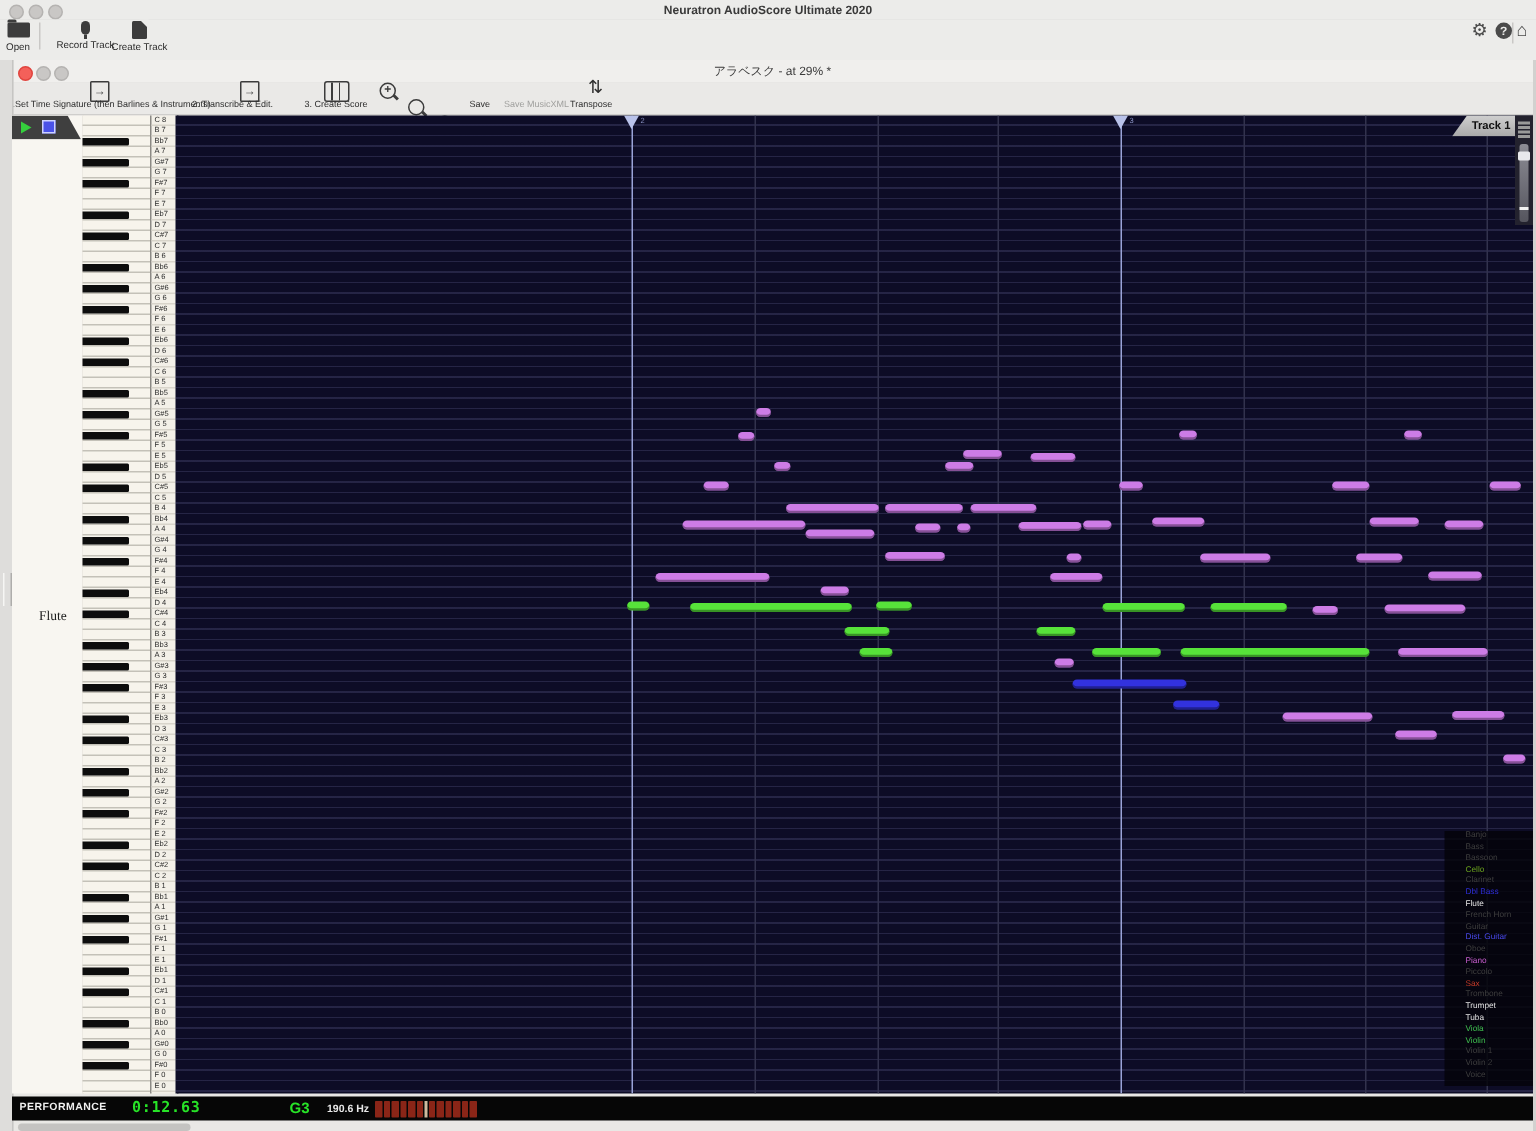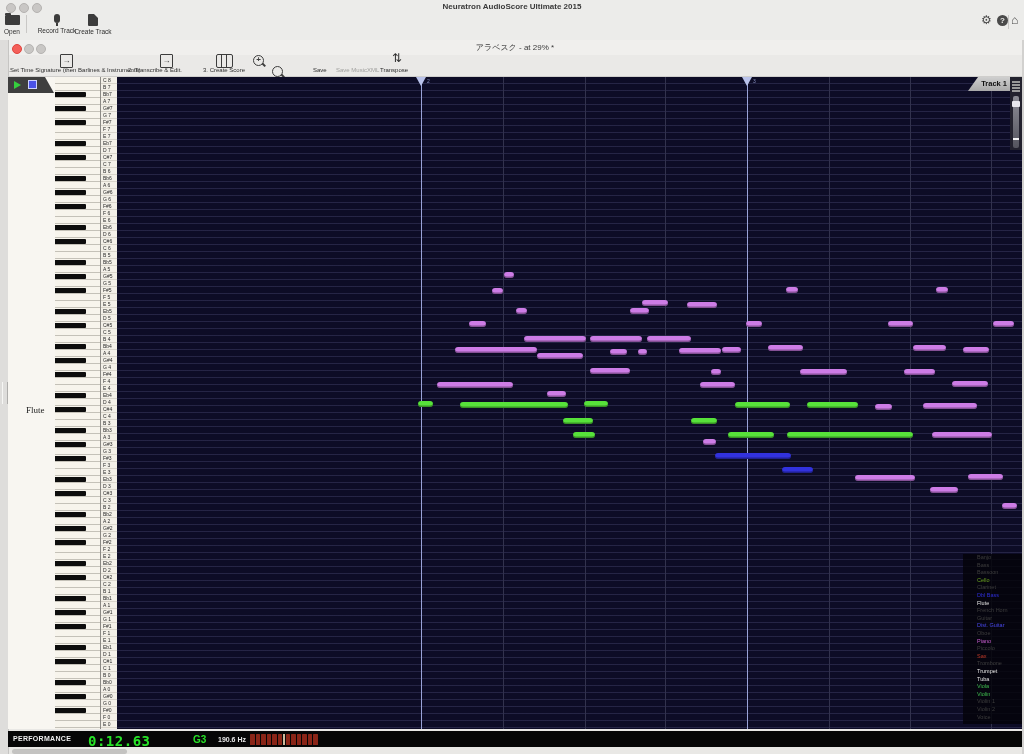--- a/index.html
+++ b/index.html
@@ -89,39 +89,39 @@
   
   #instruments{left:963px;top:554px;width:59px;height:170px;background:rgba(4,4,10,0.84);}
   .inst-row{position:absolute;left:0;width:59px;height:7.6px;font-size:5.5px;line-height:7.6px;padding-left:14px;box-sizing:border-box;white-space:nowrap;}
 
   
   #right-edge{left:1022px;top:40px;width:2px;height:714px;background:#d2d1cf;}
 
   
   #status-bar{left:8px;top:731px;width:1014px;height:16px;background:#060606;}
   #status-mode{left:5px;top:4px;font-size:7px;font-weight:bold;color:#f0f0f0;letter-spacing:0.3px;}
-  #status-time{left:80px;top:2px;font-family:"DejaVu Sans Mono","Liberation Mono",monospace;font-size:14px;font-weight:bold;color:#27e327;letter-spacing:0.5px;}
+  #status-time{left:80px;top:2px;font-family:"DejaVu Sans Mono","Liberation Mono",monospace;font-size:10px;font-weight:bold;color:#27e327;letter-spacing:0.5px;}
   #status-note{left:185px;top:3px;font-size:10px;font-weight:bold;color:#27e327;}
   #status-freq{left:210px;top:5px;font-size:7px;font-weight:bold;color:#e8e8e8;}
   #meter{left:242px;top:2.5px;height:11px;display:flex;align-items:stretch;}
   .seg{width:4.5px;margin-right:1px;background:#8a2517;border-radius:0.5px;}
   .seg-div{width:1.5px;margin-right:1px;background:#cdbb9e;}
 
   #h-scroll{left:12px;top:749px;width:115px;height:5px;background:#c4c3c1;border-radius:2.5px;}
 
   .flexcol{display:flex;flex-direction:column;align-items:center;justify-content:flex-start;position:absolute;}
 </style>
 </head>
 <body>
 
 <div class="abs" id="app-titlebar">
   <div class="abs tl grey" style="left:6px"></div>
   <div class="abs tl grey" style="left:19px"></div>
   <div class="abs tl grey" style="left:32px"></div>
-  <div id="app-title">Neuratron AudioScore Ultimate 2015</div>
+  <div id="app-title">Neuratron AudioScore Ultimate 2020</div>
 </div>
 
 <div class="abs" id="app-toolbar">
   <div class="flexcol" style="left:2px;top:2px;width:20px;">
     <span class="icon-folder"></span>
     <span class="tb-label" style="margin-top:3px">Open</span>
   </div>
   <div class="abs sep" style="left:26px;top:2px;height:18px"></div>
   <div class="flexcol" style="left:28px;top:1px;width:58px;">
     <span class="icon-mic"></span>

